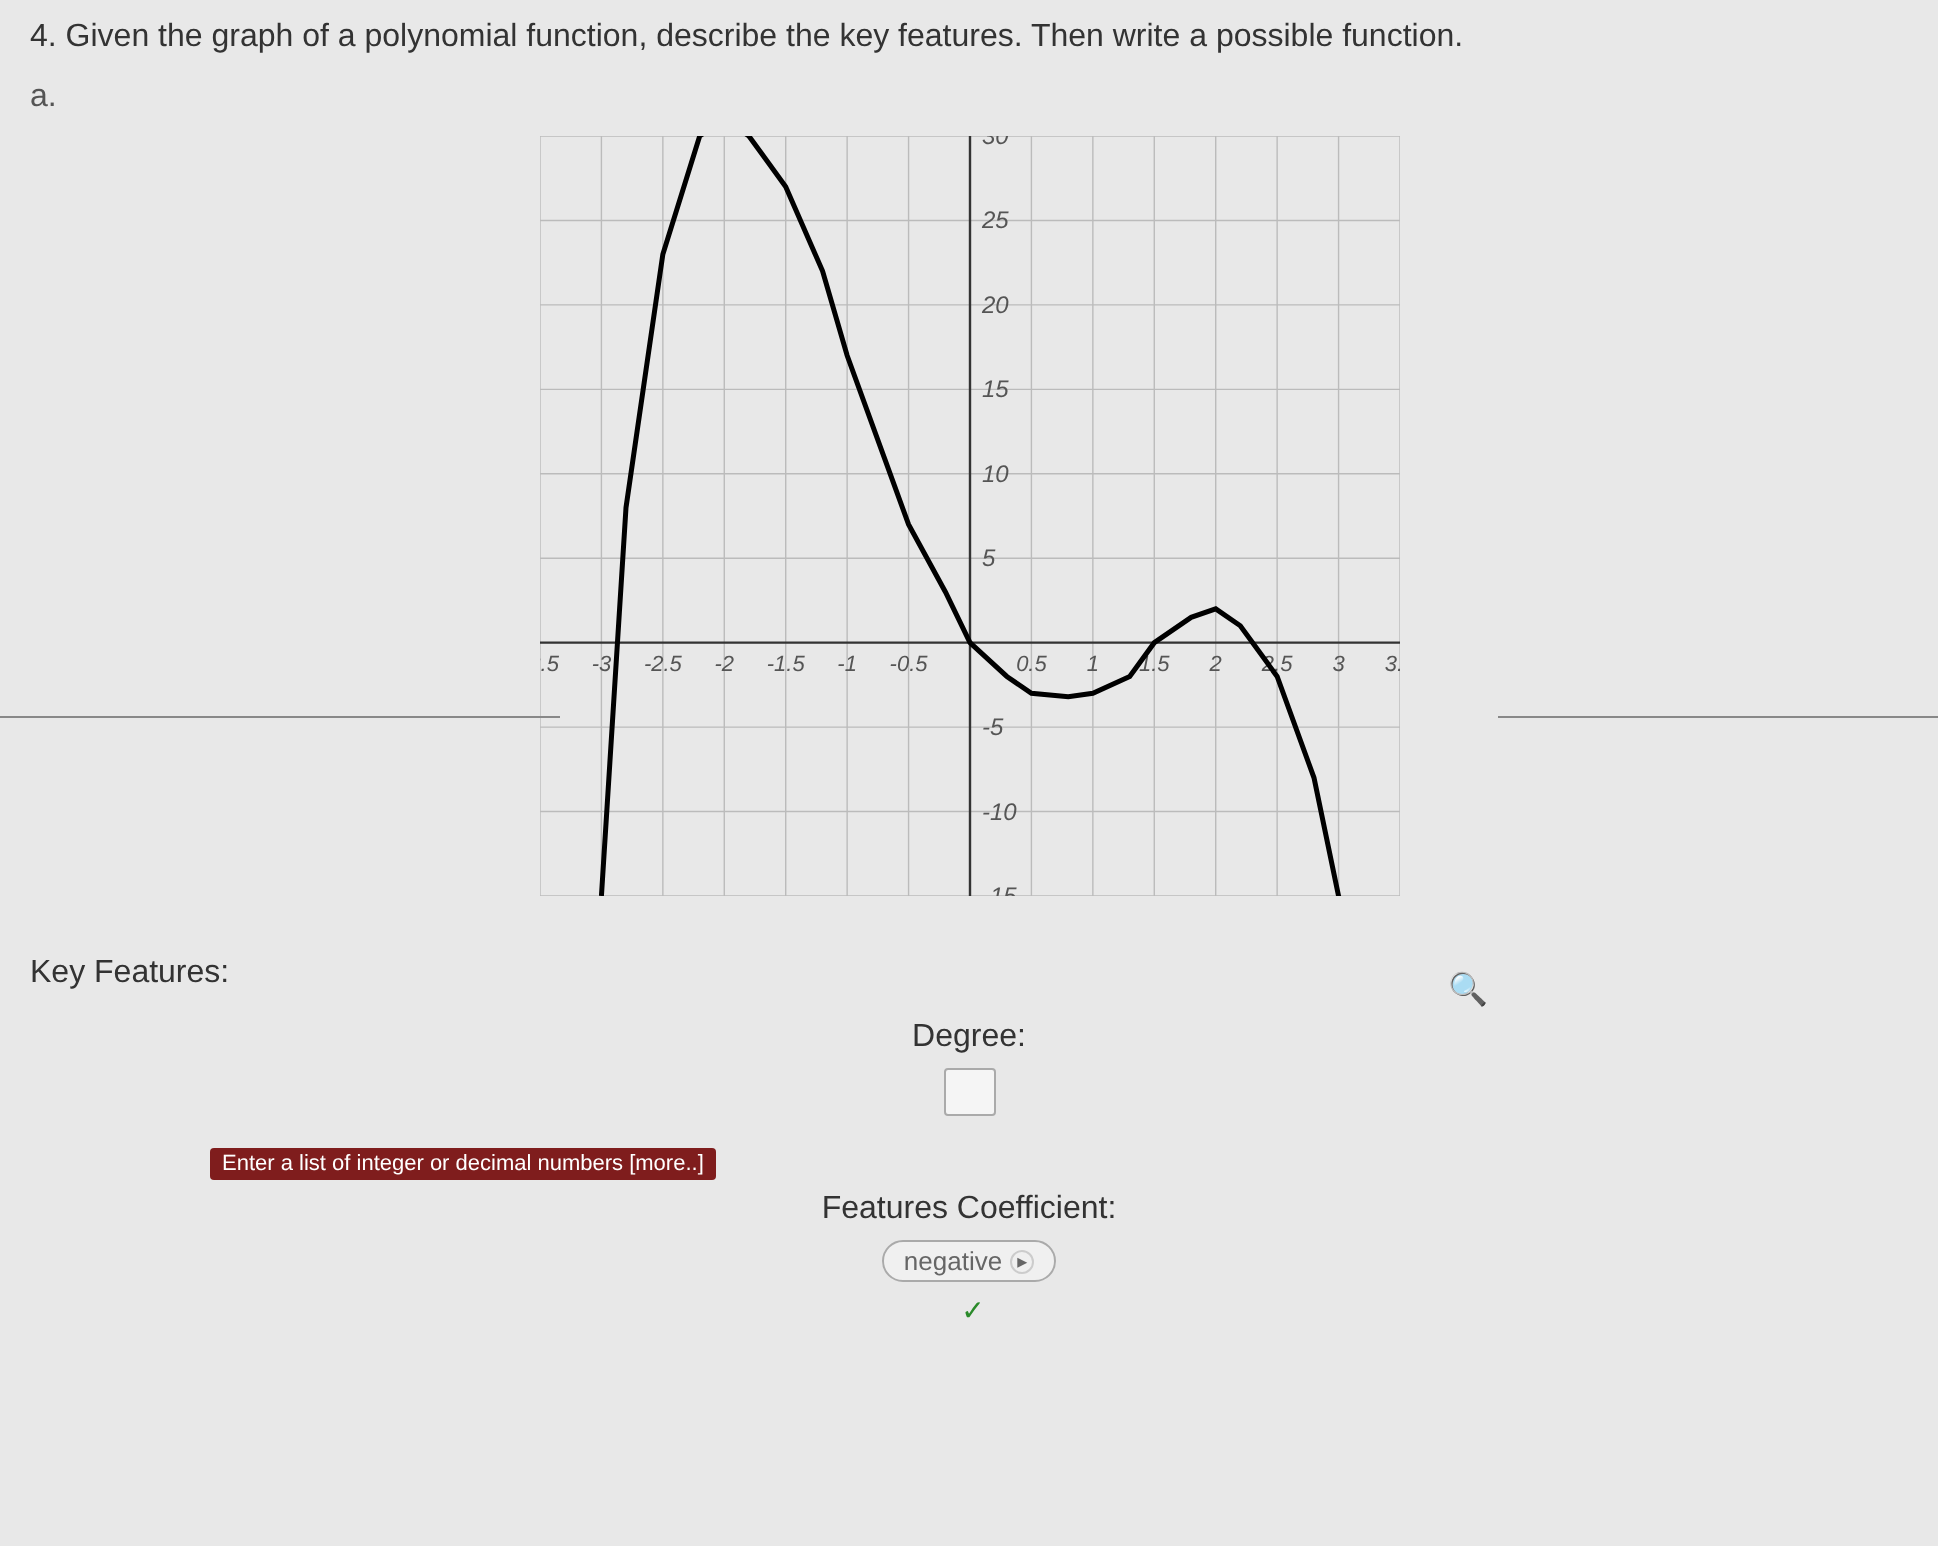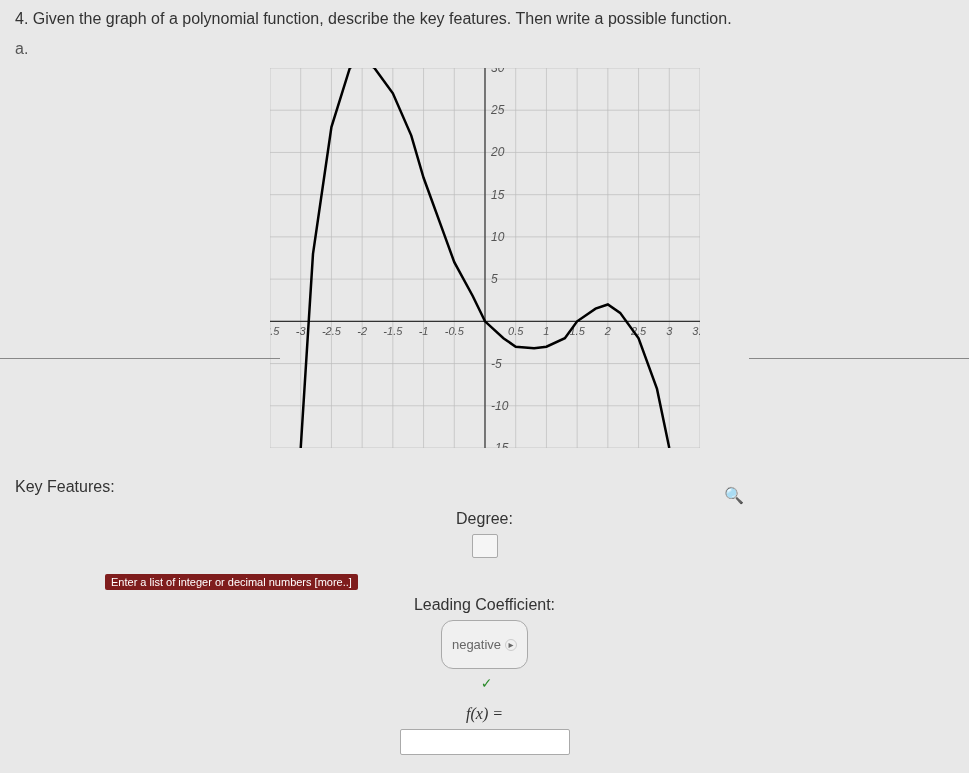--- a/index.html
+++ b/index.html
@@ -56,21 +56,21 @@
     padding: 2px 6px;
     display: inline-block;
     border-radius: 2px;
   }
   .pill {
     display: inline-flex;
     align-items: center;
     gap: 4px;
     border: 1px solid #aaa;
     background: #f0f0f0;
-    padding: 16px 10px;
+    padding: 2px 10px;
     border-radius: 12px;
     font-size: 13px;
     color: #666;
   }
   .pill .arrow { font-size: 10px; border:1px solid #ccc; border-radius:50%; width:12px;height:12px;display:inline-flex;align-items:center;justify-content:center;}
   .check { color: #2a8a2a; font-size: 14px; margin-left:4px;}
   .fx-box {
     display: inline-block;
     width: 170px; height: 26px;
     border: 1px solid #aaa;
@@ -153,25 +153,21 @@
   <div style="margin-bottom:14px;">Key Features:</div>
 
   <div class="row">
     <span>Degree:</span>
     <span class="small-box"></span>
   </div>
 
   <div class="hint">Enter a list of integer or decimal numbers [more..]</div>
 
   <div class="row" style="margin-top:6px;">
-    <span>Leading Coefficient:</span>
+    <span>Features Coefficient:</span>
     <span class="pill">
       <span>negative</span>
       <span class="arrow">▸</span>
     </span>
     <span class="check">✓</span>
   </div>
 
-  <div class="row">
-    <span class="ital">f(x) =</span>
-    <span class="fx-box"></span>
-  </div>
 </div>
 
 </body></html>

